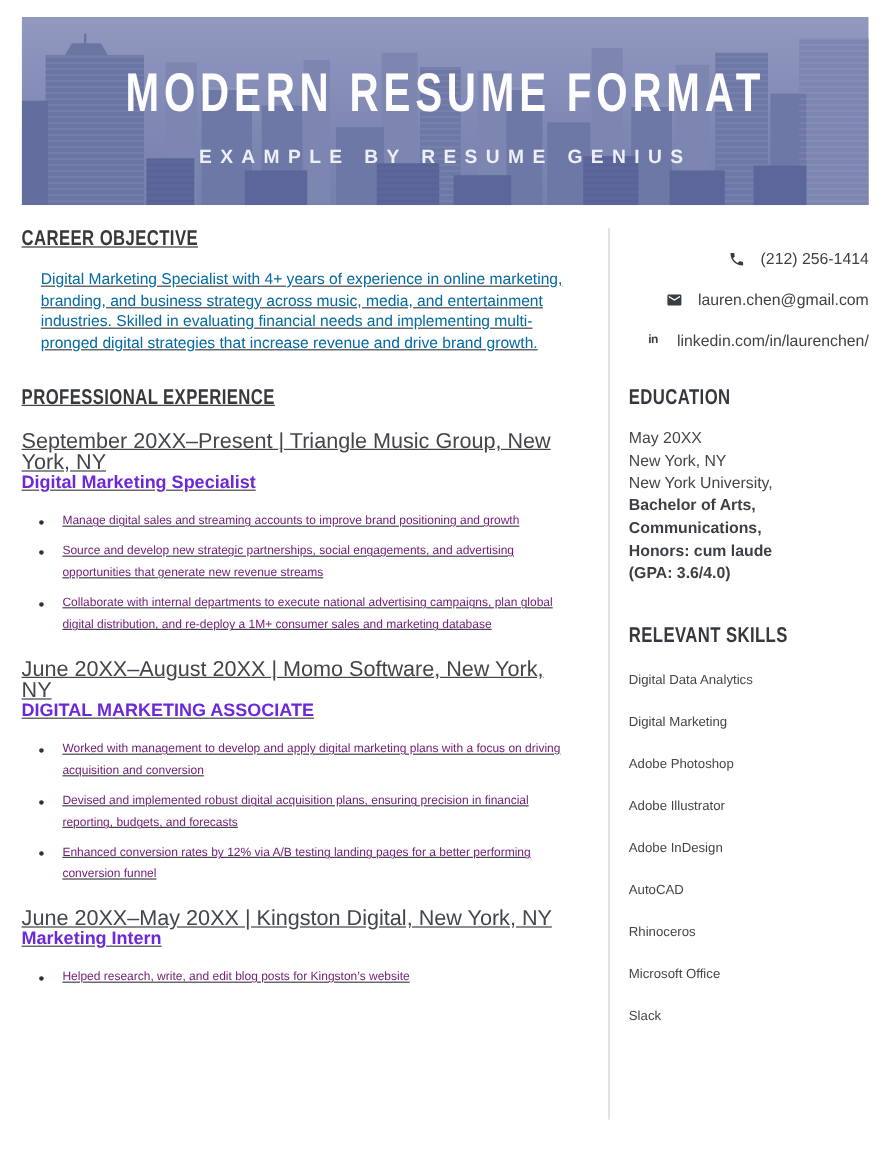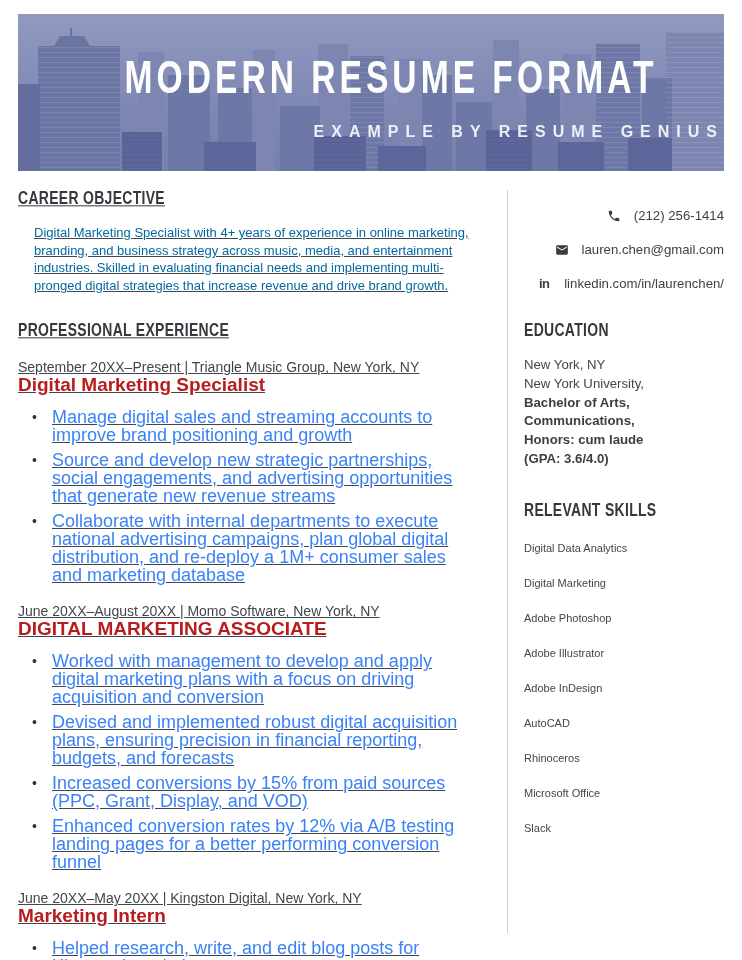--- a/index.html
+++ b/index.html
@@ -4,57 +4,57 @@
 <style>
   html,body{margin:0;padding:0;}
   body{
     width:742px;height:960px;position:relative;background:#ffffff;
     font-family:"Liberation Sans", sans-serif;color:#42464a;
     -webkit-font-smoothing:antialiased;overflow:hidden;
   }
   
   .banner{position:absolute;left:18px;top:14px;width:706px;height:157px;overflow:hidden;}
   .banner svg.skyline{position:absolute;left:0;top:0;width:100%;height:100%;display:block;}
-  .banner-text{position:relative;height:100%;display:flex;flex-direction:column;align-items:flex-end;}
+  .banner-text{position:relative;height:100%;display:flex;flex-direction:column;align-items:center;}
   .banner-title{
     margin-top:40px;font-size:42px;line-height:44px;font-weight:bold;color:#fdfdfe;
     letter-spacing:5px;transform:scale(0.80,1.08);transform-origin:center top;white-space:nowrap;
   }
   .banner-subtitle{
     margin-top:25px;font-size:16px;font-weight:bold;letter-spacing:7px;color:#edeff6;white-space:nowrap;
   }
   
   .divider{position:absolute;left:507px;top:190px;width:1px;height:743px;background:#cfd0d3;}
   .col-left{position:absolute;left:18px;top:190px;width:456px;text-decoration:underline;}
   .col-right{position:absolute;left:524px;top:190px;width:200px;}
   
   .section-heading{
     margin:0;font-size:17px;line-height:18px;font-weight:bold;color:#35383c;
     letter-spacing:0.4px;transform:scale(0.82,1.05);transform-origin:left center;white-space:nowrap;
   }
   
   .objective-text{margin:16px 0 0 16px;font-size:13px;line-height:17.6px;color:#0369a1;}
   .heading-experience{margin-top:28px;}
   .job{margin-top:18px;}
-  .job-meta{font-size:14px;line-height:18px;color:#42464a;}
-  .job-title{font-size:19px;line-height:18px;font-weight:bold;color:#b91c1c;}
+  .job-meta{font-size:18px;line-height:18px;color:#42464a;}
+  .job-title{font-size:15px;line-height:18px;font-weight:bold;color:#6d28d9;}
   .job-bullets{list-style:none;margin:14px 0 0 0;padding:0;}
   .job-bullets li{
     position:relative;padding-left:34px;margin-top:7px;
-    font-size:18px;line-height:18px;color:#3b82f6;
+    font-size:10px;line-height:18px;color:#701a75;
   }
   .job-bullets li::before{
     content:"•";position:absolute;left:14px;top:0;font-size:14px;color:#303337;
   }
   
   .contact-list{margin-top:18px;}
   .contact-row{display:flex;align-items:center;margin-bottom:19px;height:15px;justify-content:flex-end;}
   .contact-icon{width:16px;height:16px;flex:0 0 16px;display:flex;align-items:center;justify-content:center;}
   .contact-icon svg{width:14px;height:14px;fill:#393c40;}
-  .linkedin-glyph{font-size:13px;font-weight:bold;color:#393c40;letter-spacing:-0.5px;line-height:14px;}
+  .linkedin-glyph{font-size:10px;font-weight:bold;color:#393c40;letter-spacing:-0.5px;line-height:14px;}
   .contact-text{margin-left:12px;font-size:13.2px;color:#3e4246;white-space:nowrap;}
   .heading-education{margin-top:31px;}
   .edu-block{margin-top:16px;font-size:13.2px;line-height:18.8px;color:#42464a;}
   .edu-line{}
   .edu-line.bold{font-weight:bold;color:#3c4044;}
   .heading-skills{margin-top:33px;}
   .skills-list{margin-top:21px;}
   .skill-item{font-size:11px;line-height:14px;color:#42464a;margin-bottom:21px;}
 </style>
 </head>
@@ -165,21 +165,20 @@
 
       <div class="job">
         <div class="job-meta">June 20XX–August 20XX | Momo Software, New York, NY</div>
         <div class="job-title">DIGITAL MARKETING ASSOCIATE</div>
         <ul class="job-bullets">
 
             <li>Worked with management to develop and apply digital marketing plans with a focus on driving acquisition and conversion</li>
 
             <li>Devised and implemented robust digital acquisition plans, ensuring precision in financial reporting, budgets, and forecasts</li>
 
-            <li>Increased conversions by 15% from paid sources (PPC, Grant, Display, and VOD)</li>
 
             <li>Enhanced conversion rates by 12% via A/B testing landing pages for a better performing conversion funnel</li>
           </ul>
       </div>
 
       <div class="job">
         <div class="job-meta">June 20XX–May 20XX | Kingston Digital, New York, NY</div>
         <div class="job-title">Marketing Intern</div>
         <ul class="job-bullets">
 
@@ -214,20 +213,21 @@
         <span class="linkedin-glyph">in</span>
       </span>
       <span class="contact-text">linkedin.com/in/laurenchen/</span>
     </div>
   </div>
 
   <h2 class="section-heading heading-education">EDUCATION</h2>
   <div class="edu-block">
     <div>
 
+        <div class="edu-line">May 20XX</div>
 
         <div class="edu-line">New York, NY</div>
 
         <div class="edu-line">New York University,</div>
       </div>
     <div>
 
         <div class="edu-line bold">Bachelor of Arts,</div>
 
         <div class="edu-line bold">Communications,</div>

